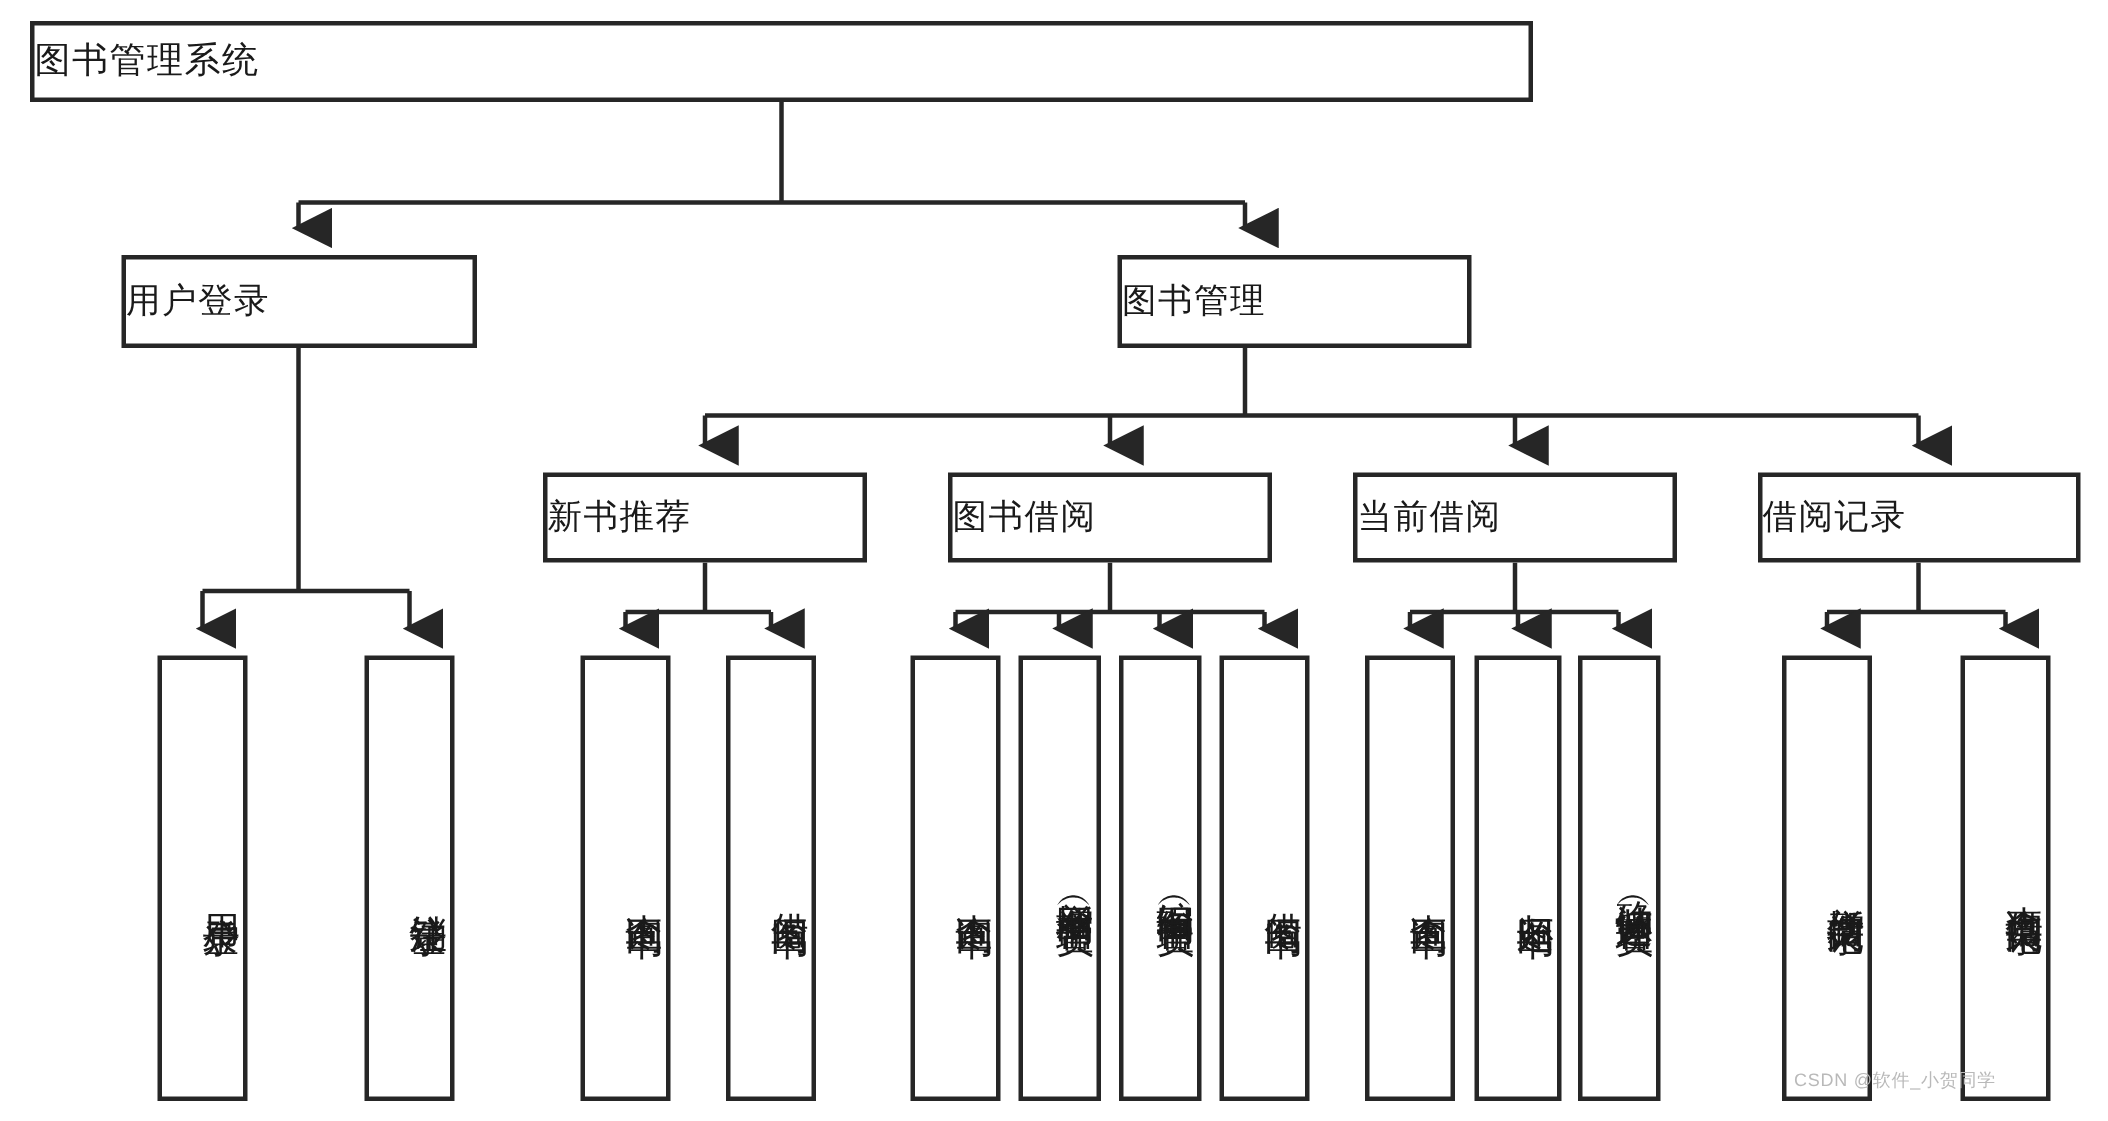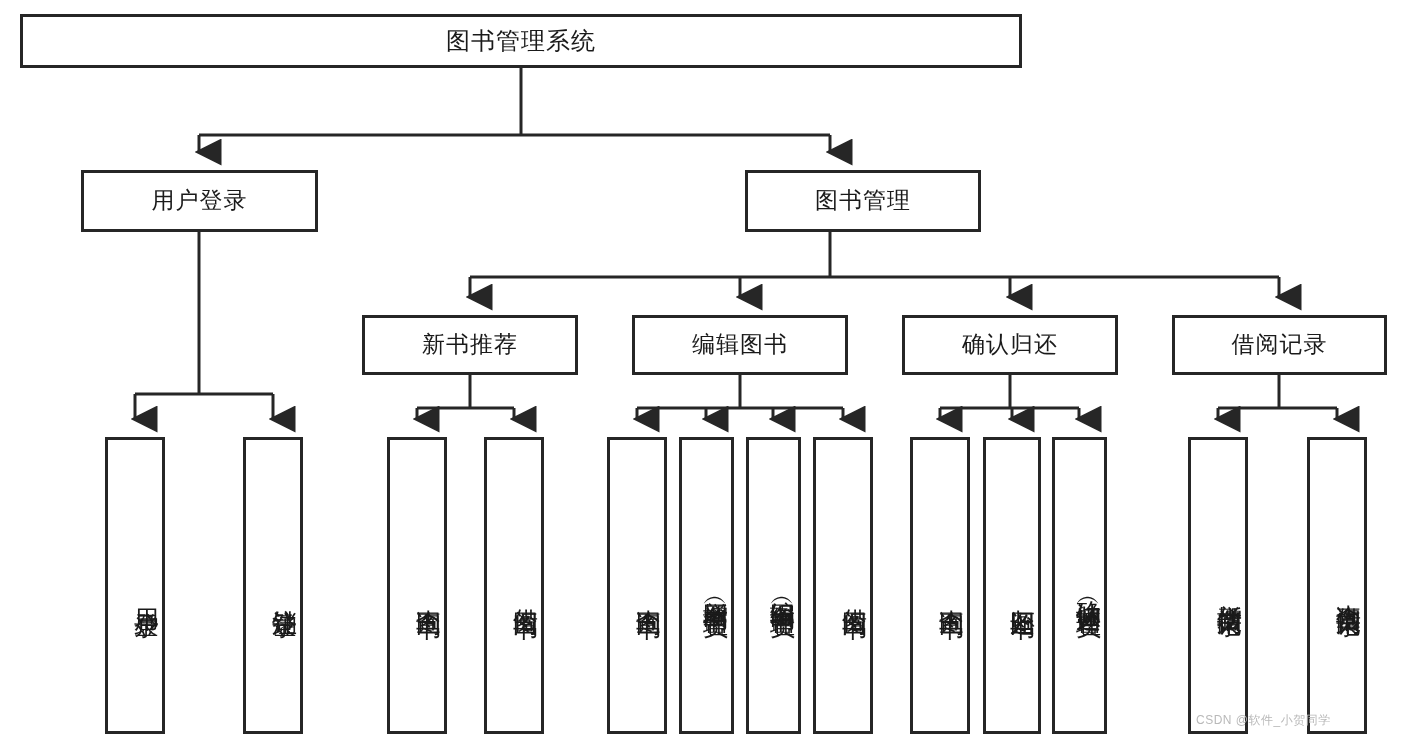--- a/index.html
+++ b/index.html
@@ -17,21 +17,21 @@
     background: #ffffff;
     overflow: hidden;
   }
   .node {
     position: absolute;
     box-sizing: border-box;
     border: 3px solid #262626;
     background: #ffffff;
     display: flex;
     align-items: center;
-    justify-content: center;
+    justify-content: flex-start;
     color: #1a1a1a;
   }
   .node-h {
     font-size: 23px;
     letter-spacing: 1px;
     line-height: 1.2;
   }
   .node-root {
     font-size: 24px;
   }
@@ -138,24 +138,24 @@
     <span>用户登录</span>
   </div>
   <div class="node node-h" style="left:711px; top:170px; width:236px; height:62px;margin-left:34px;">
     <span>图书管理</span>
   </div>
 
   <div class="node node-h" style="left:362px; top:315px; width:216px; height:60px;">
     <span>新书推荐</span>
   </div>
   <div class="node node-h" style="left:632px; top:315px; width:216px; height:60px;">
-    <span>编辑图书</span>
+    <span>图书借阅</span>
   </div>
   <div class="node node-h" style="left:902px; top:315px; width:216px; height:60px;">
-    <span>确认归还</span>
+    <span>当前借阅</span>
   </div>
   <div class="node node-h" style="left:1172px; top:315px; width:215px; height:60px;">
     <span>借阅记录</span>
   </div>
 
   <div class="node node-v" style="left:105px; top:437px; width:60px; height:297px;">
     <span>用户登录</span>
   </div>
   <div class="node node-v" style="left:243px; top:437px; width:60px; height:297px;">
     <span>注销登录</span>

